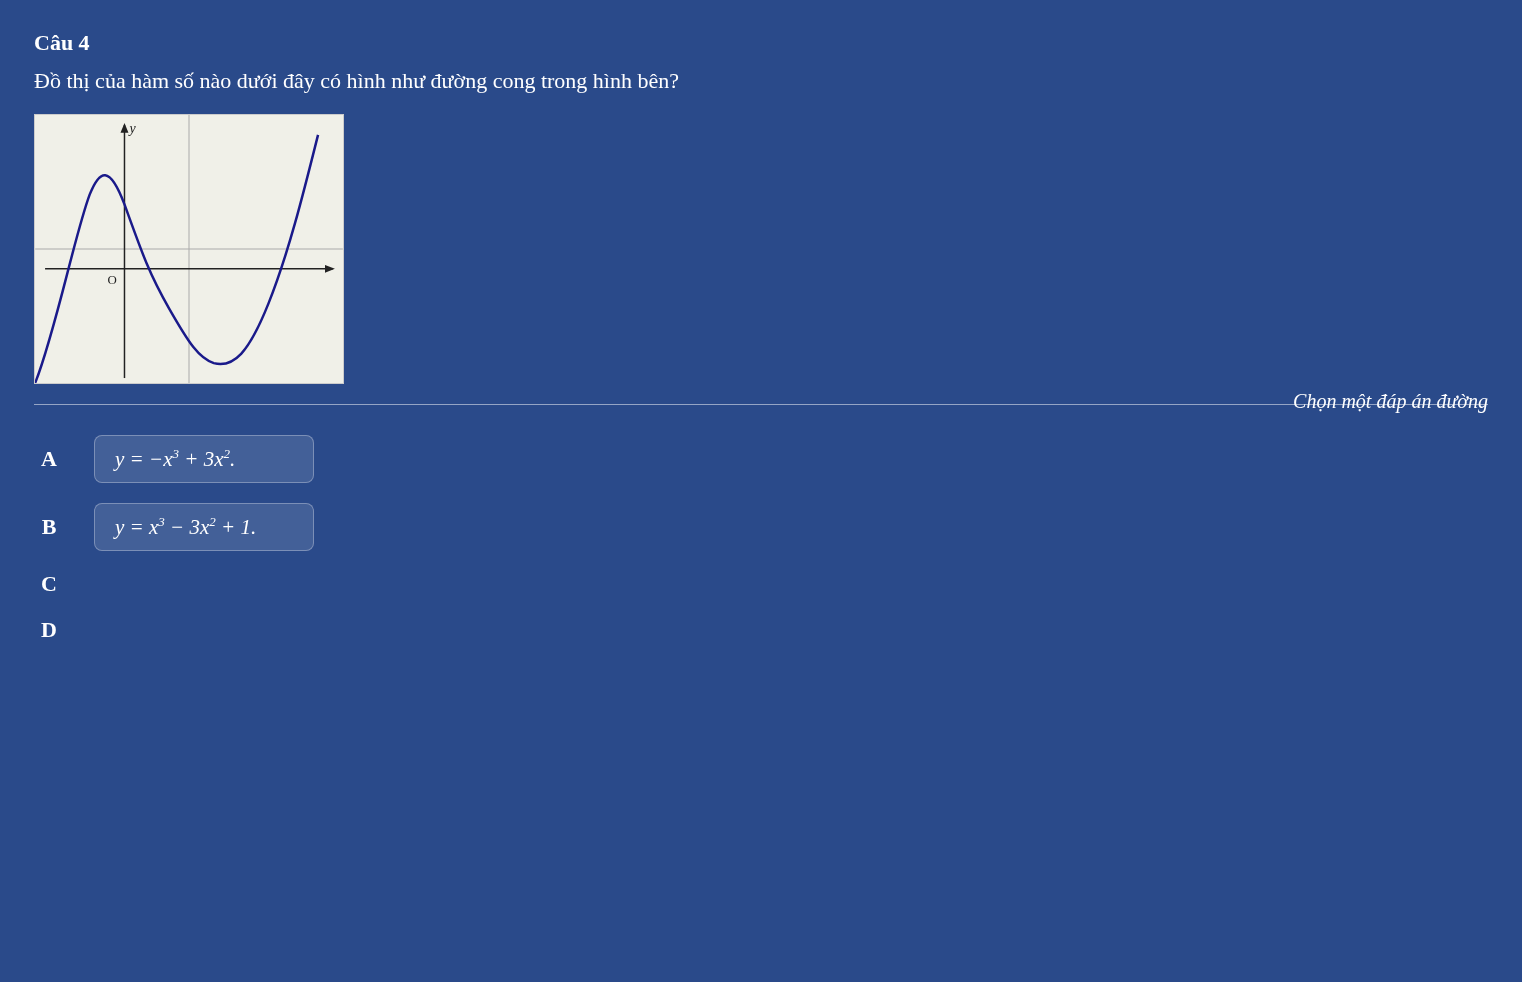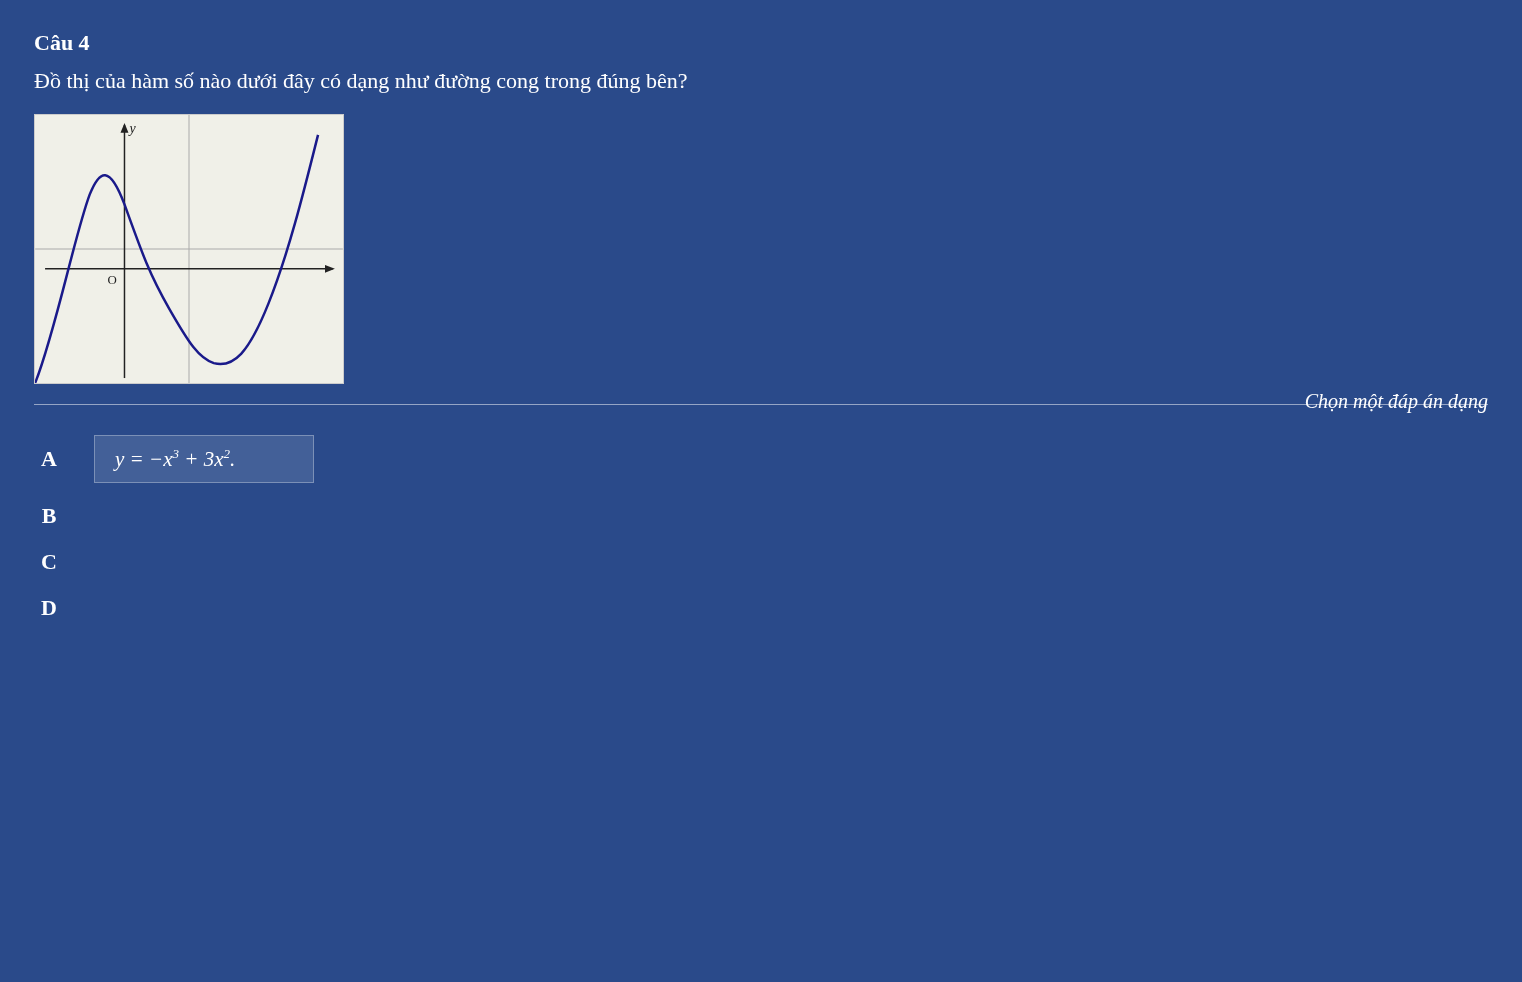--- a/index.html
+++ b/index.html
@@ -88,21 +88,21 @@
       font-size: 22px;
       font-weight: bold;
       color: #ffffff;
       width: 30px;
       text-align: center;
     }
 
     .answer-box {
       background-color: rgba(255, 255, 255, 0.12);
       border: 1px solid rgba(255, 255, 255, 0.3);
-      border-radius: 0;
+      border-radius: 8px;
       padding: 10px 20px;
       font-size: 21px;
       color: #ffffff;
       cursor: pointer;
       min-width: 220px;
       display: inline-block;
     }
 
     .math {
       font-style: italic;
@@ -113,21 +113,21 @@
       vertical-align: super;
     }
   </style>
 </head>
 <body>
 
 <div class="main-container">
 
   <div class="question-number">Câu 4</div>
 
-  <div class="question-text">Đồ thị của hàm số nào dưới đây có dạng như đường cong trong đúng bên?</div>
+  <div class="question-text">Đồ thị của hàm số nào dưới đây có hình như đường cong trong hình bên?</div>
 
   <div class="graph-container">
     <svg viewBox="0 0 310 270" xmlns="http://www.w3.org/2000/svg">
 
       <rect width="310" height="270" fill="#f0f0e8"></rect>
 
       <line x1="155" y1="0" x2="155" y2="270" stroke="#aaa" stroke-width="1"></line>
       <line x1="0" y1="135" x2="310" y2="135" stroke="#aaa" stroke-width="1"></line>
 
       <line x1="90" y1="10" x2="90" y2="265" stroke="#222" stroke-width="1.5"></line>
@@ -149,36 +149,41 @@
         C 108,140 115,160 135,195
         C 155,230 165,245 180,250
         C 200,255 215,240 235,190
         C 255,140 270,80 285,20
         " fill="none" stroke="#1a1a8a" stroke-width="2.5"></path>
 
     </svg>
   </div>
 
   <div class="divider">
-    <span class="choose-label">Chọn một đáp án dạng</span>
+    <span class="choose-label">Chọn một đáp án đường</span>
   </div>
 
   <div class="answers-section">
 
     <div class="answer-row">
       <span class="answer-label">A</span>
       <div class="answer-box">
         <span class="math">
           <i>y</i> = −<i>x</i><sup>3</sup> + 3<i>x</i><sup>2</sup>.
         </span>
       </div>
     </div>
 
     <div class="answer-row">
       <span class="answer-label">B</span>
+      <div class="answer-box">
+        <span class="math">
+          <i>y</i> = <i>x</i><sup>3</sup> − 3<i>x</i><sup>2</sup> + 1.
+        </span>
+      </div>
     </div>
 
     <div class="answer-row">
       <span class="answer-label">C</span>
     </div>
 
     <div class="answer-row">
       <span class="answer-label">D</span>
     </div>
 

